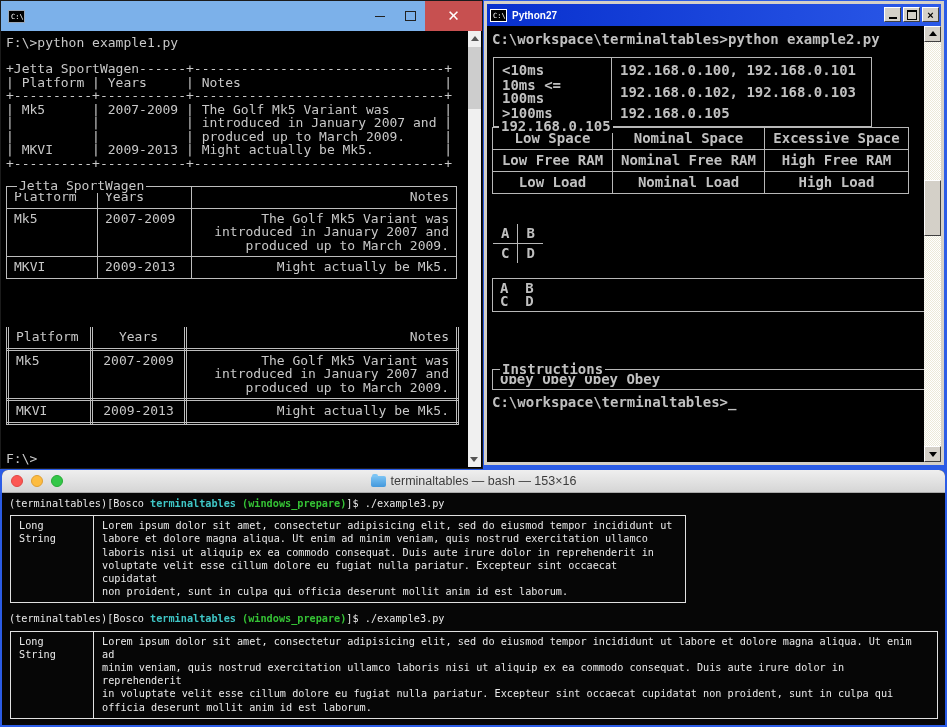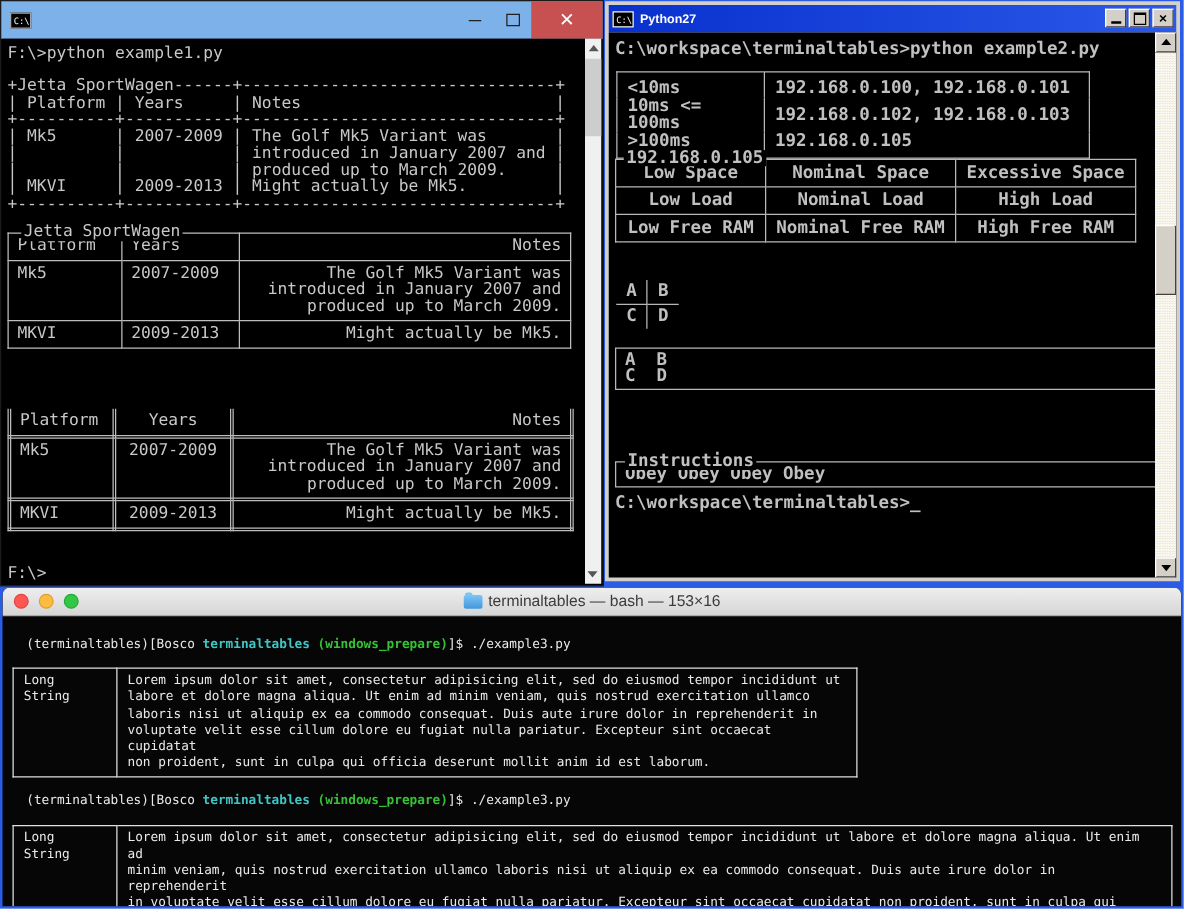--- a/index.html
+++ b/index.html
@@ -97,21 +97,21 @@
   .light { width:12px; height:12px; border-radius:50%; box-sizing:border-box; }
   .l-red    { background:#FC5753; border:1px solid #DF4744; }
   .l-yellow { background:#FDBC40; border:1px solid #DE9F34; }
   .l-green  { background:#33C748; border:1px solid #27AA35; }
   #win3 .title { position:absolute; left:0; right:0; text-align:center; color:#3c3c3c; font-size:12.5px; }
   .folder { display:inline-block; position:relative; width:15px; height:11px; background:linear-gradient(#7CC4F4,#4398DC);
             border-radius:2px; vertical-align:-2px; margin-right:5px; }
   .folder::before { content:""; position:absolute; top:-2px; left:1px; width:6px; height:3px; background:#7CC4F4; border-radius:2px 2px 0 0; }
   #w3client { position:absolute; left:0; right:0; top:23px; bottom:0; padding:4px 7px; overflow:hidden; }
   #w3client .line, #w3client td { font-family:"DejaVu Sans Mono",monospace; font-size:10.2px; line-height:13.2px; color:#E9E9E9; }
-  #w3client .line { white-space:pre; margin:12px; }
+  #w3client .line { white-space:pre; margin:0; }
   .cyan-t  { color:#3FC6C6; font-weight:bold; }
   .green-t { color:#35C235; font-weight:bold; }
   .t-bash { border-collapse:collapse; table-layout:fixed; margin:5px 0 9px 1px;padding-left:44px; }
   .t-bash td { border:1px solid #E0E0E0; vertical-align:top; padding:3px 8px 4px; }
   .p1 { margin-top:2px; }
 </style>
 </head>
 <body>
 
 <div id="screen">
@@ -263,28 +263,28 @@
               <col style="width:152px">
               <col style="width:144px">
             </colgroup>
           <tbody>
               <tr>
             <td>Low Space</td>
             <td class="cyan">Nominal Space</td>
             <td>Excessive Space</td>
           </tr>
           <tr>
+            <td class="cyan">Low Free RAM</td>
+            <td>Nominal Free RAM</td>
+            <td>High Free RAM</td>
+          </tr>
+          <tr>
             <td>Low Load</td>
             <td>Nominal Load</td>
             <td class="red">High Load</td>
-          </tr>
-          <tr>
-            <td class="cyan">Low Free RAM</td>
-            <td>Nominal Free RAM</td>
-            <td>High Free RAM</td>
           </tr>
         </tbody>
           </table>
       </div>
 
       <div class="tblwrap" style="left:6px;top:198px;">
         <table class="t-cross">
           <tbody>
               <tr>
             <td>A</td>

